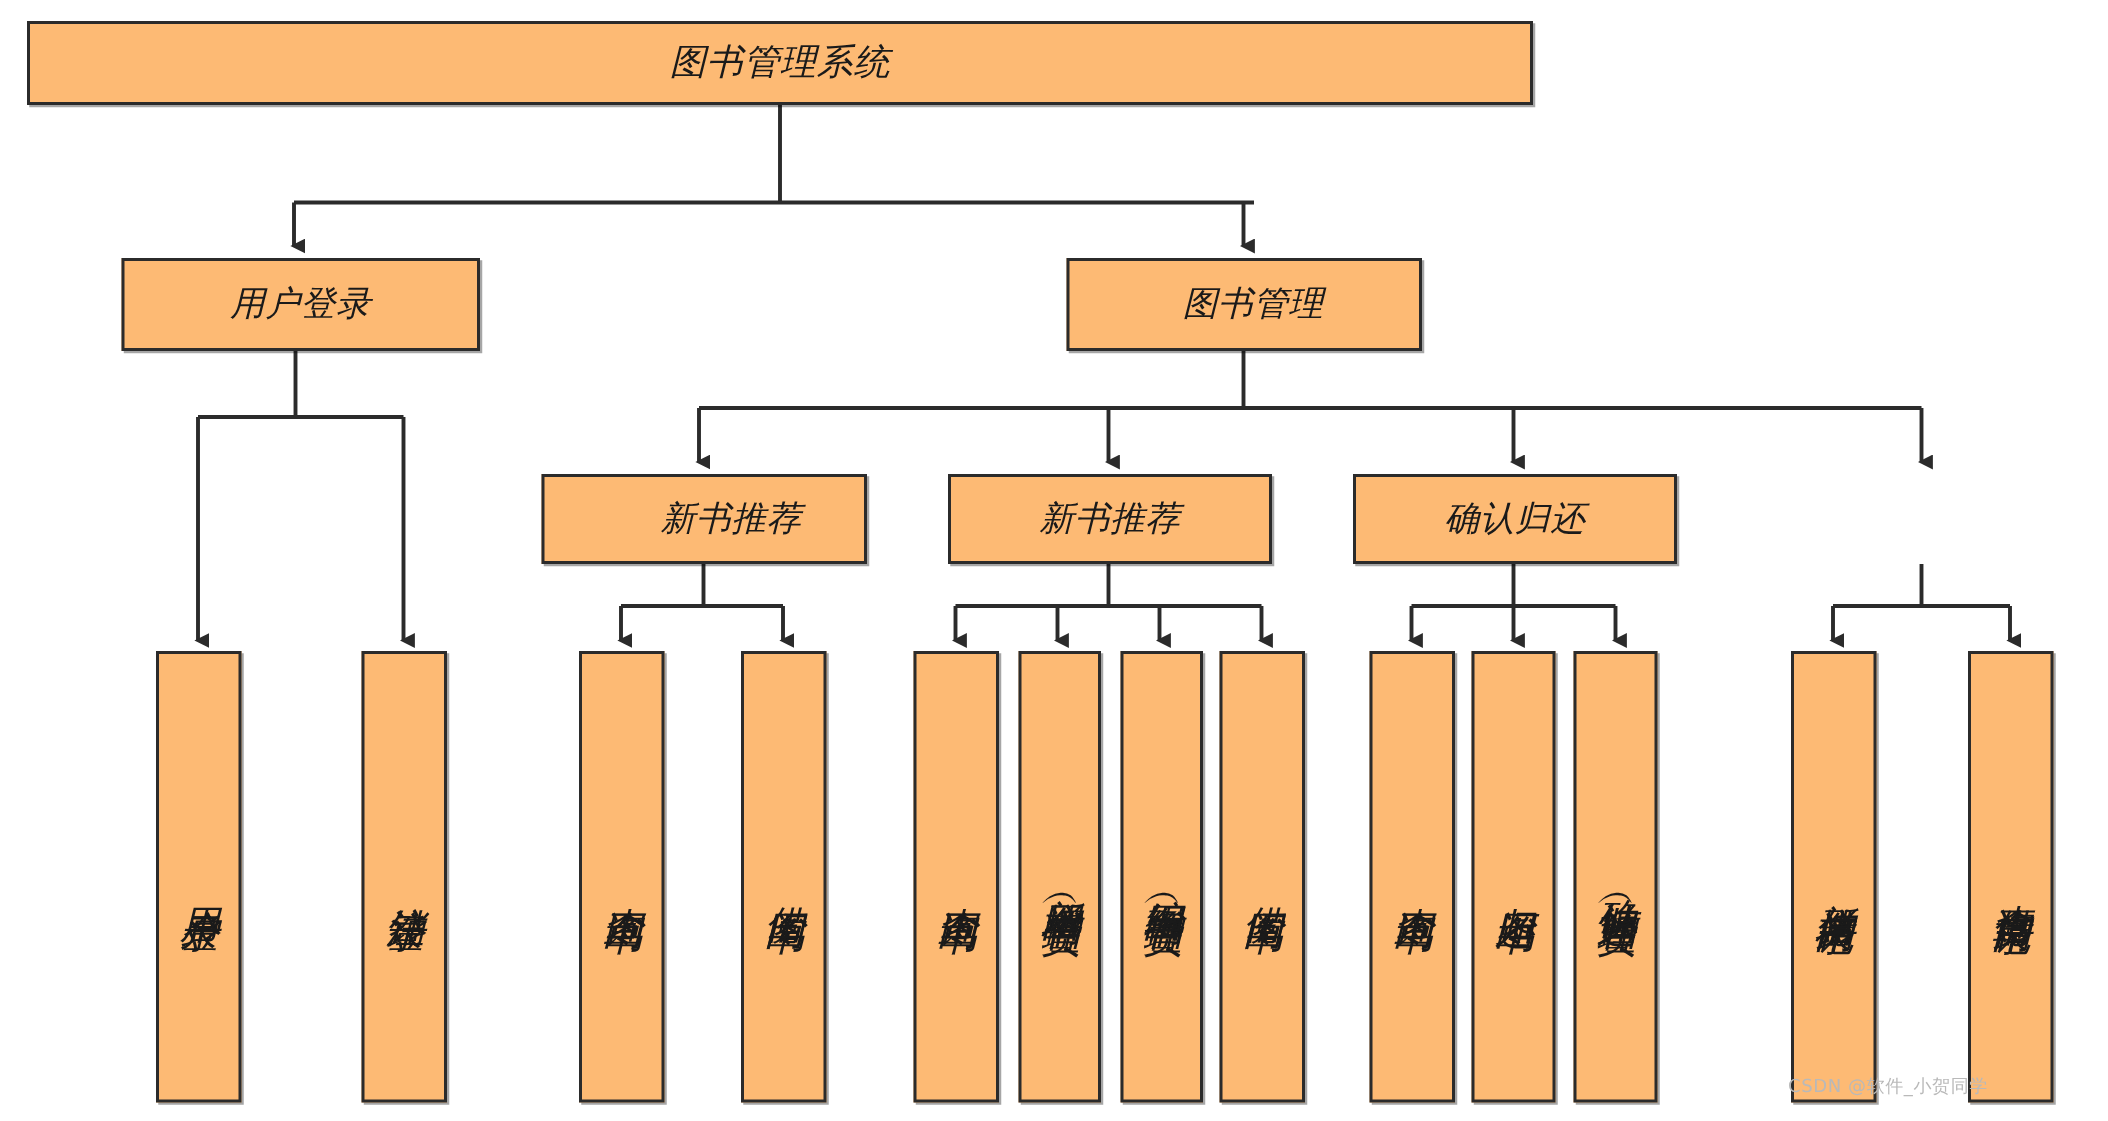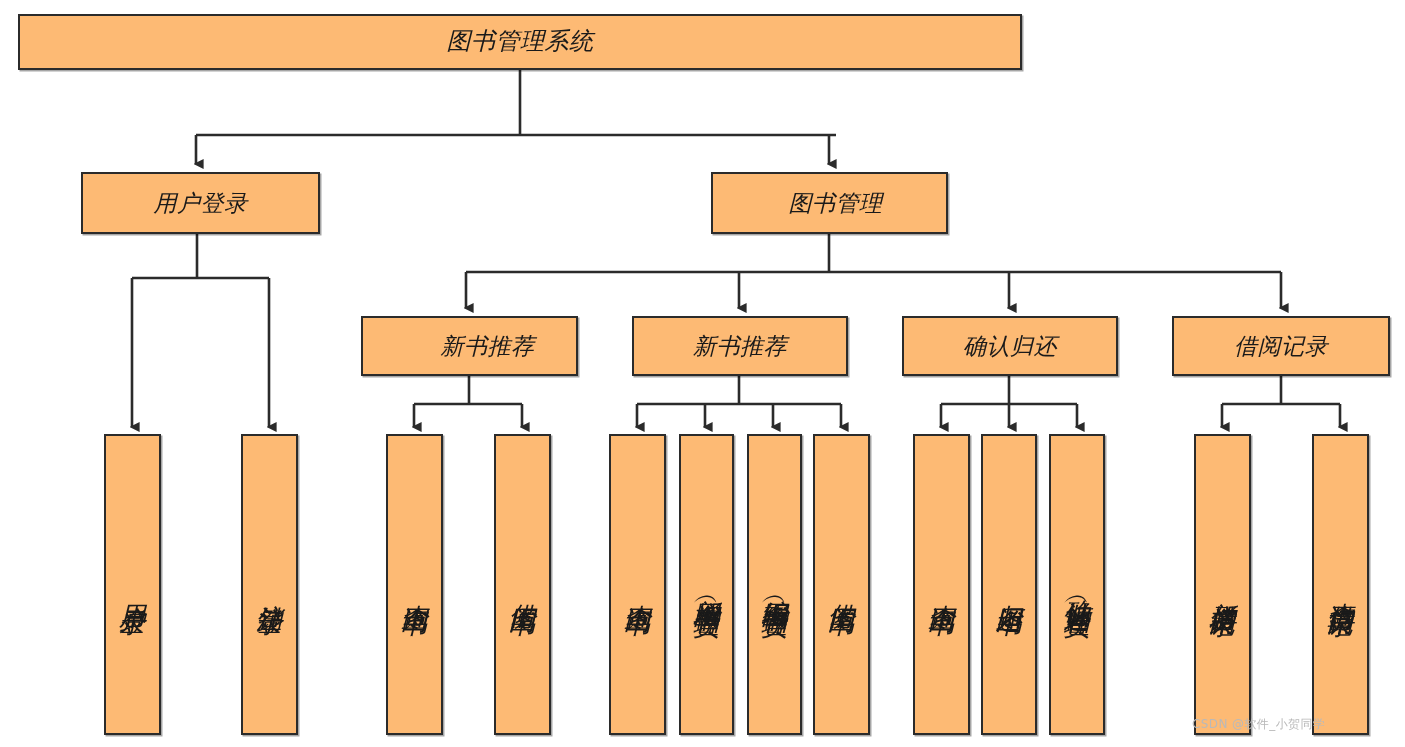--- a/index.html
+++ b/index.html
@@ -136,23 +136,20 @@
 
   <div class="node horiz" style="left:361px; top:316px; width:217px; height:60px;padding-left:36px;">
     <span class="lbl">新书推荐</span>
   </div>
   <div class="node horiz" style="left:632px; top:316px; width:216px; height:60px;">
     <span class="lbl">新书推荐</span>
   </div>
   <div class="node horiz" style="left:902px; top:316px; width:216px; height:60px;">
     <span class="lbl">确认归还</span>
   </div>
-  <div class="node horiz" style="left:1172px; top:316px; width:218px; height:60px;">
-    <span class="lbl">借阅记录</span>
-  </div>
 
   <div class="node vert" style="left:104px; top:434px; width:57px; height:301px;">
     <span class="lbl">用户登录</span>
   </div>
   <div class="node vert" style="left:241px; top:434px; width:57px; height:301px;">
     <span class="lbl">注销登录</span>
   </div>
 
   <div class="node vert" style="left:386px; top:434px; width:57px; height:301px;">
     <span class="lbl">查询图书</span>

